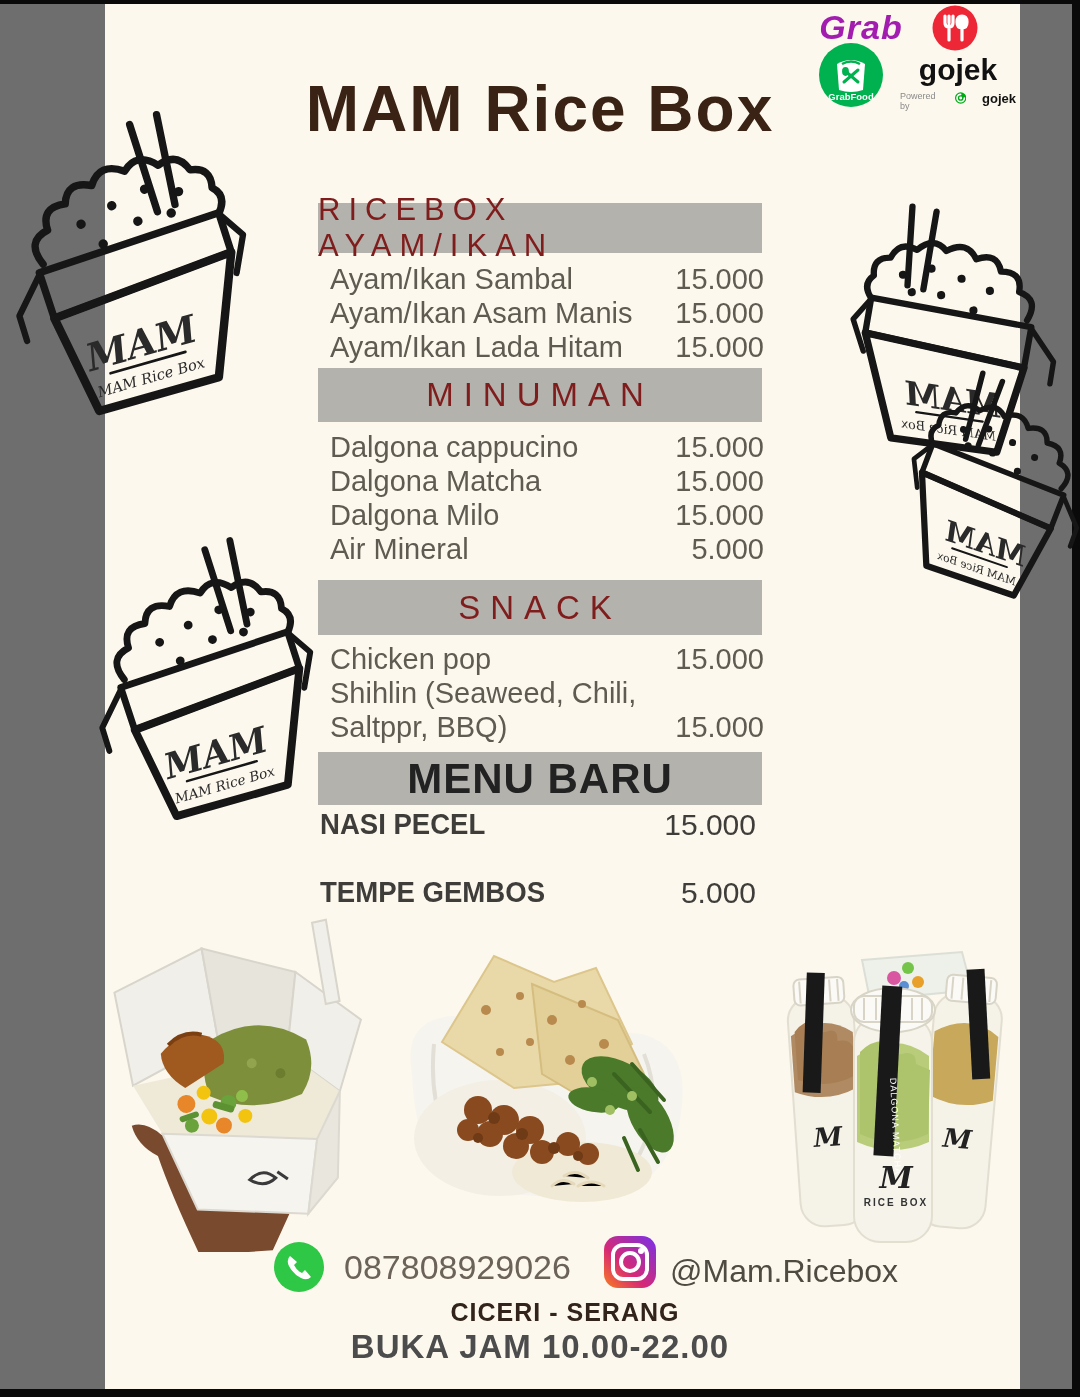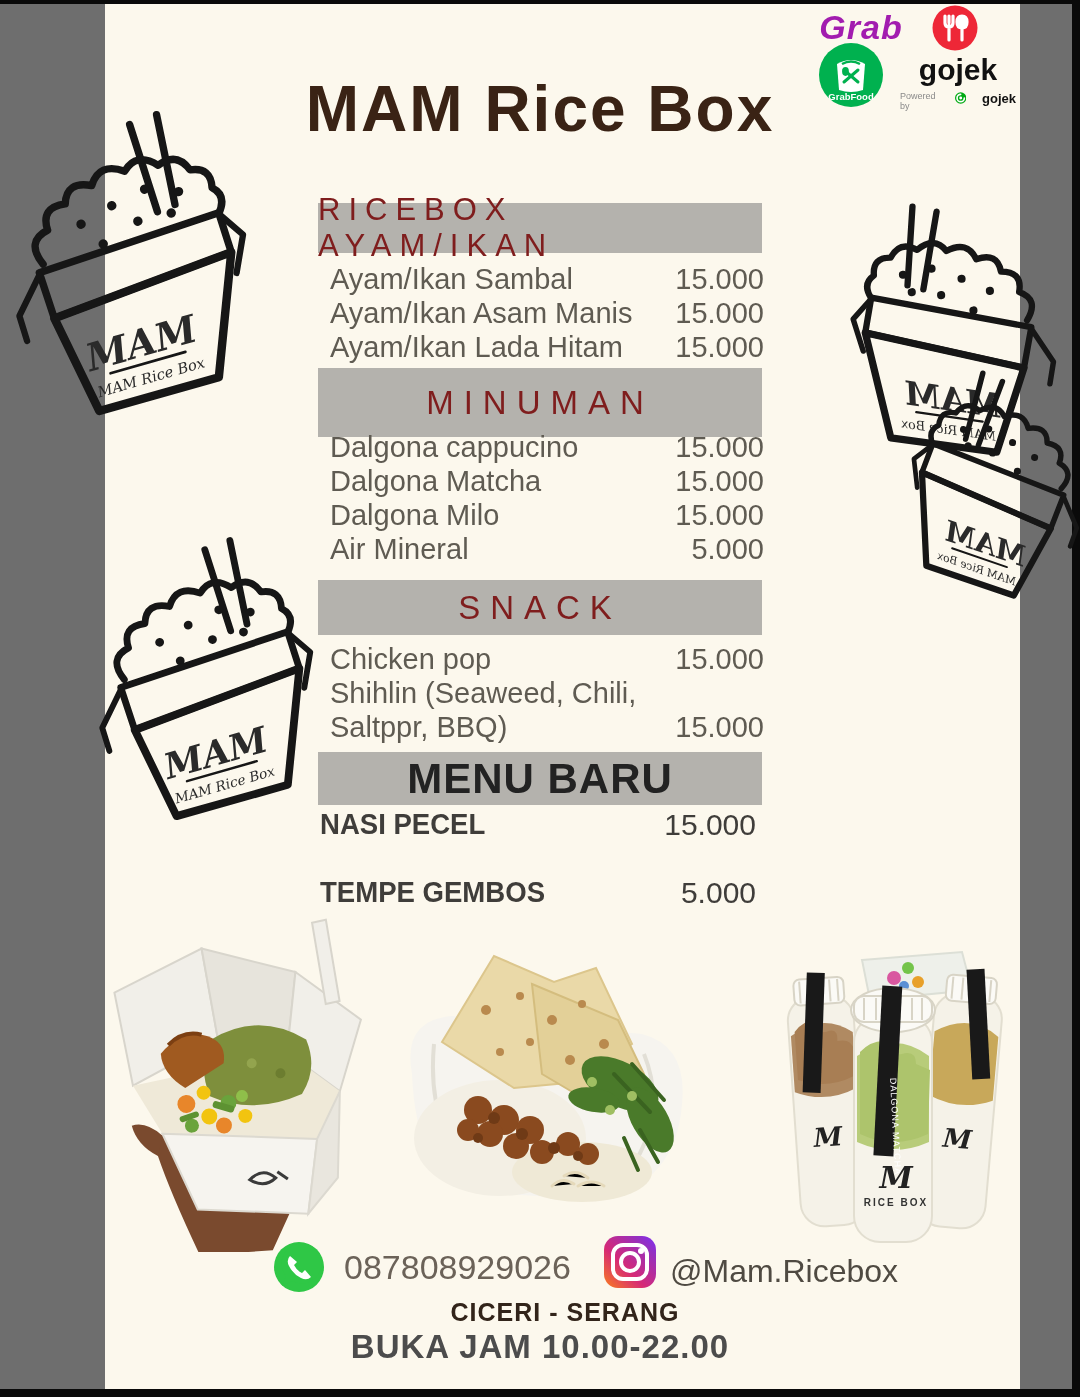--- a/index.html
+++ b/index.html
@@ -26,21 +26,21 @@
   .powered-row{position:absolute;left:0;top:86px;width:116px;display:flex;align-items:flex-start;
                justify-content:center;gap:16px;}
   .powered-by{font-size:9px;color:#8a8a8a;}
   .gojek-word{font-size:13px;font-weight:800;color:#111;}
 
   
   .menu{position:absolute;left:318px;top:0;width:444px;}
   .bar{position:absolute;left:0;width:444px;background:#b4b2ad;color:#7f1d1d;
        display:flex;align-items:center;justify-content:center;}
   .bar-1{top:203px;height:50px;font-size:31px;letter-spacing:8px;}
-  .bar-2{top:368px;height:69px;font-size:33px;letter-spacing:10px;}
+  .bar-2{top:368px;height:54px;font-size:33px;letter-spacing:10px;}
   .bar-3{top:580px;height:55px;font-size:33px;letter-spacing:10px;}
   .bar-4{top:752px;height:53px;font-size:42px;font-weight:600;letter-spacing:1px;color:#222;}
   .rows{position:absolute;left:12px;width:434px;display:flex;flex-direction:column;}
   .rows-1{top:262px;}
   .rows-2{top:430px;}
   .rows-3{top:642px;}
   .row{display:flex;justify-content:space-between;align-items:flex-end;
        font-size:29px;color:#5f5b52;line-height:34px;}
   .rows-1 .row{margin-bottom:0;}
   .rows-2 .row{line-height:34px;}

